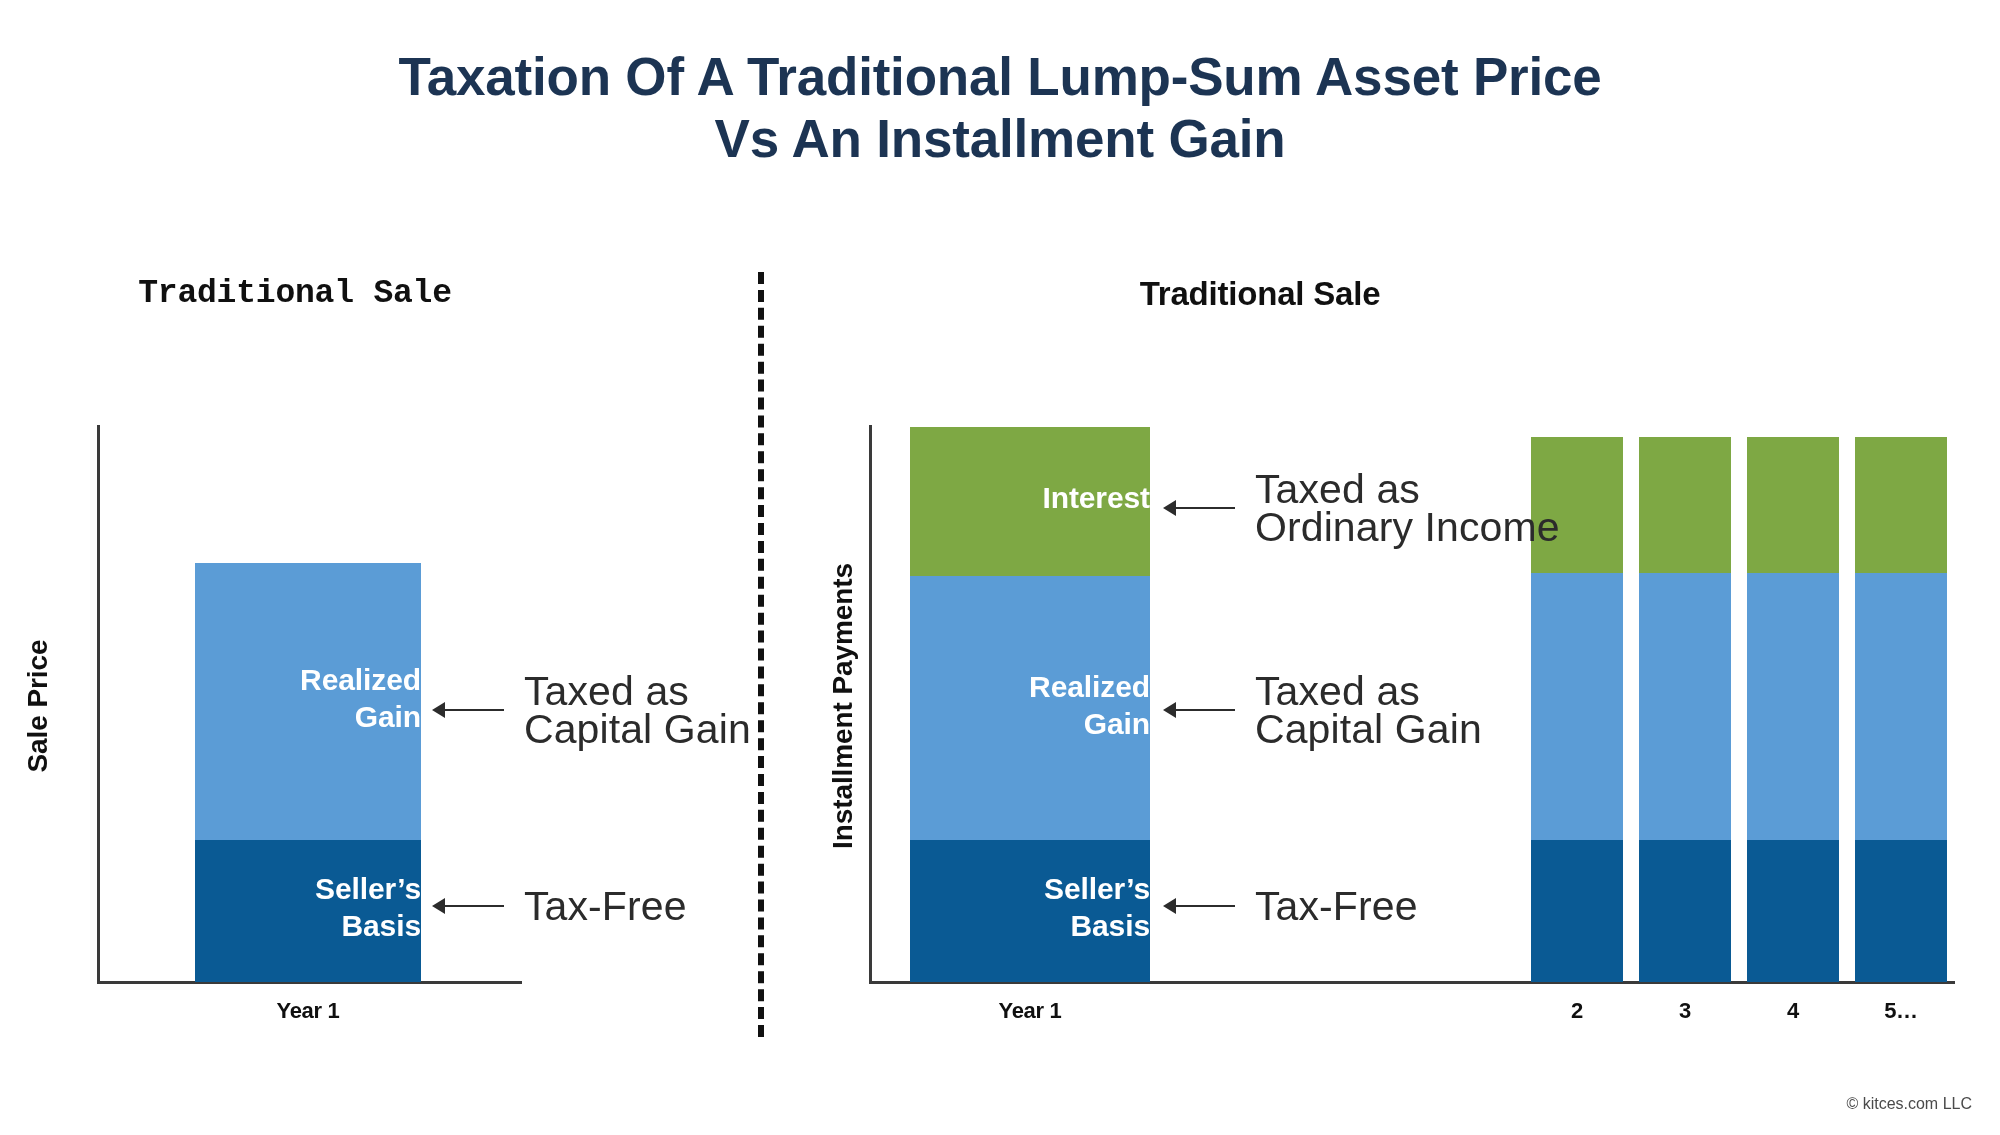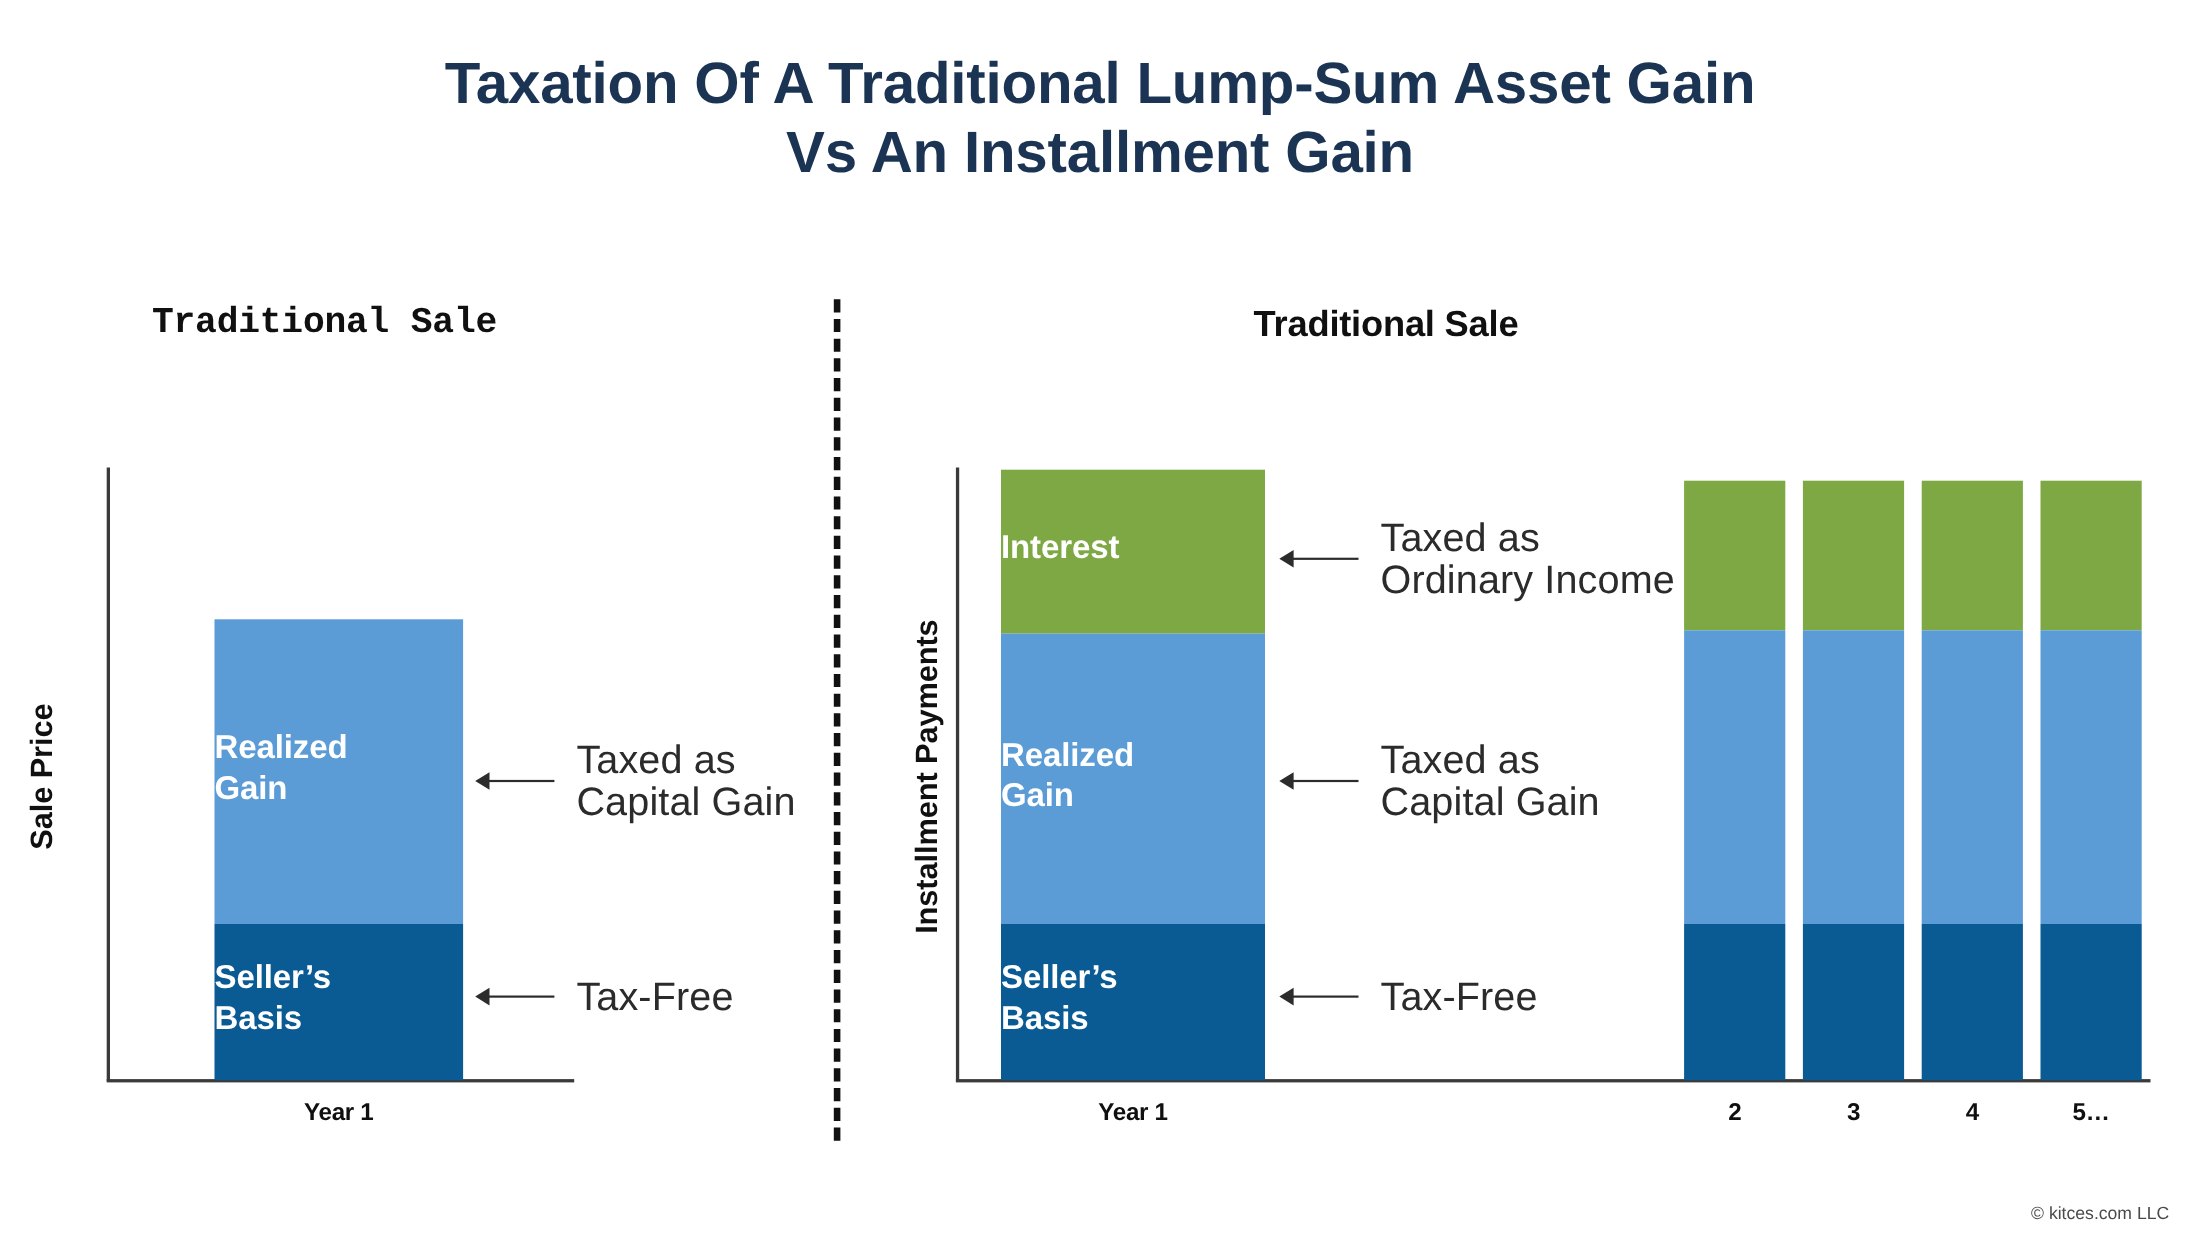--- a/index.html
+++ b/index.html
@@ -68,21 +68,21 @@
   }
   #right-axis-title{
     left:693px;top:690px;width:300px;text-align:center;
     transform:rotate(-90deg);
   }
 
   
   .seg{position:absolute;}
   .seg-label{
     position:absolute;left:0;width:100%;
-    text-align:left;
+    text-align:right;
     color:#ffffff;
     font-weight:700;
     font-size:30px;
     line-height:37px;
     letter-spacing:-0.1px;
   }
 
   
   #lt-gain{left:195px;top:563px;width:226px;height:277px;background:#5b9cd6;}
   #lt-gain .seg-label{top:98px;}
@@ -127,21 +127,21 @@
     position:absolute;left:6px;top:10px;width:66px;height:2px;background:#2c2c2c;
   }
   .callout .arrow .head{
     position:absolute;left:0px;top:3px;width:0;height:0;
     border-top:8px solid transparent;
     border-bottom:8px solid transparent;
     border-right:13px solid #2c2c2c;
   }
   .callout .ctext{
     margin-left:20px;
-    font-size:36px;line-height:38px;color:#2b2b2b;
+    font-size:41px;line-height:38px;color:#2b2b2b;
     font-weight:400;white-space:pre-line;letter-spacing:0.1px;
   }
 
   #callout-lt-gain{left:432px;top:672px;}
   #callout-lt-basis{left:432px;top:887px;}
   #callout-r-interest{left:1163px;top:470px;}
   #callout-r-gain{left:1163px;top:672px;}
   #callout-r-basis{left:1163px;top:887px;}
 
   
@@ -149,21 +149,21 @@
     position:absolute;right:28px;bottom:22px;
     font-size:16px;color:#4a4a4a;font-weight:400;
   }
 </style>
 </head>
 <body>
 
 <div id="stage">
 
   <div class="title">
-    <span class="ln">Taxation Of A Traditional Lump-Sum Asset Gain</span>
+    <span class="ln">Taxation Of A Traditional Lump-Sum Asset Price</span>
     <span class="ln">Vs An Installment Gain</span>
   </div>
 
   <div id="heading-traditional" class="panel-heading">Traditional Sale</div>
 
   <div id="heading-installment" class="panel-heading">Traditional Sale</div>
 
   <div class="divider"></div>
 
   <div id="left-axis-v" class="axis-v"></div>

